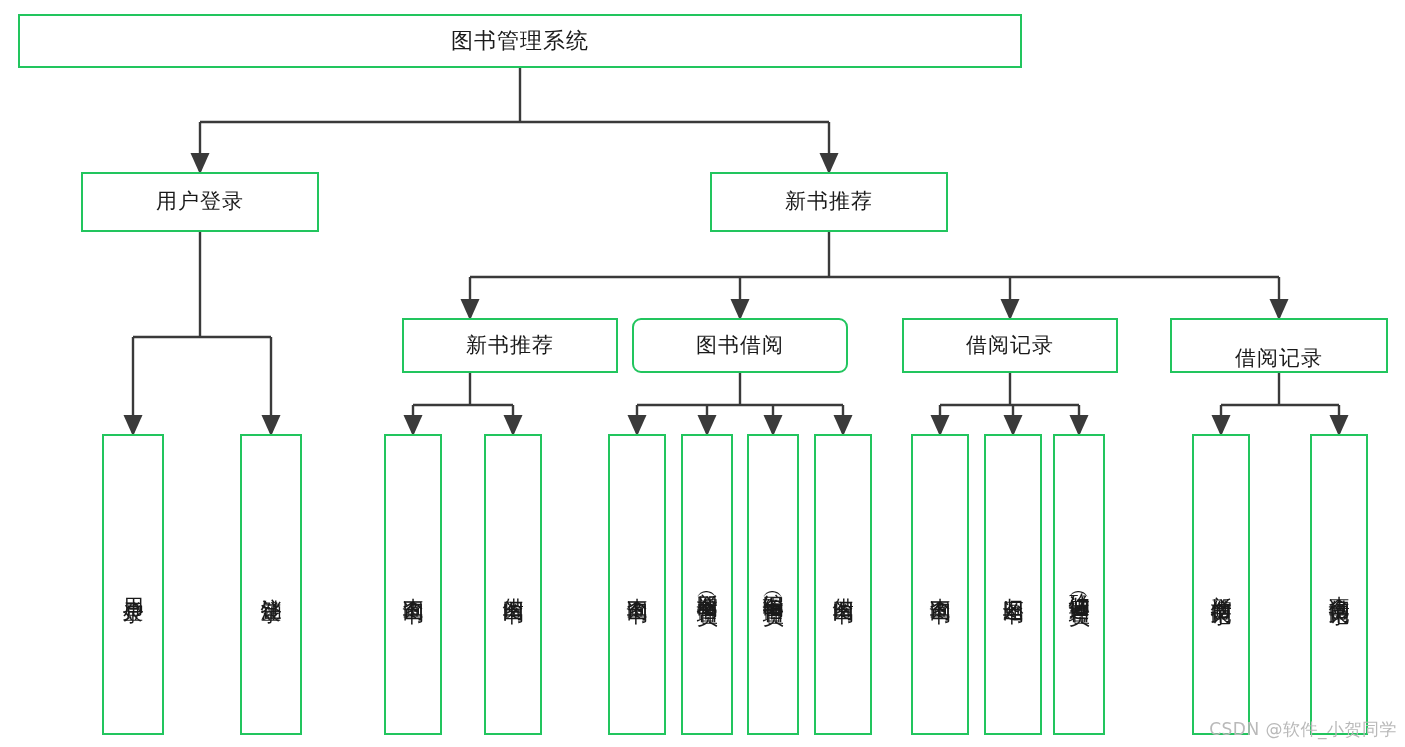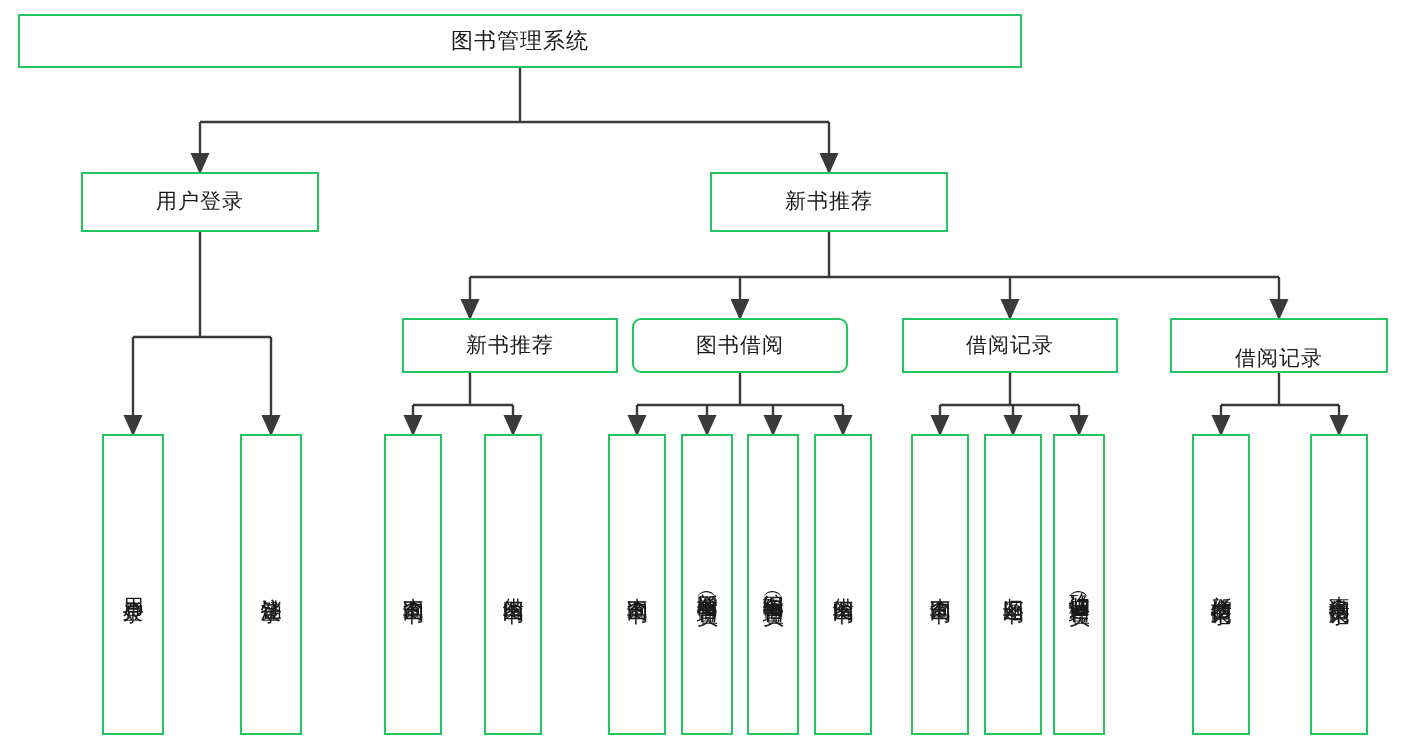--- a/index.html
+++ b/index.html
@@ -163,13 +163,14 @@
         <span>确认归还（管理员）</span>
       </div>
       <div class="node vert" style="left: 1192px; top: 434px; width: 58px; height: 301px;">
         <span>新增借阅记录</span>
       </div>
       <div class="node vert" style="left: 1310px; top: 434px; width: 58px; height: 301px;">
         <span>查询借阅记录</span>
       </div>
     </div>
 
+  <div class="watermark">CSDN @软件_小贺同学</div>
 </div>
 
 </body></html>

